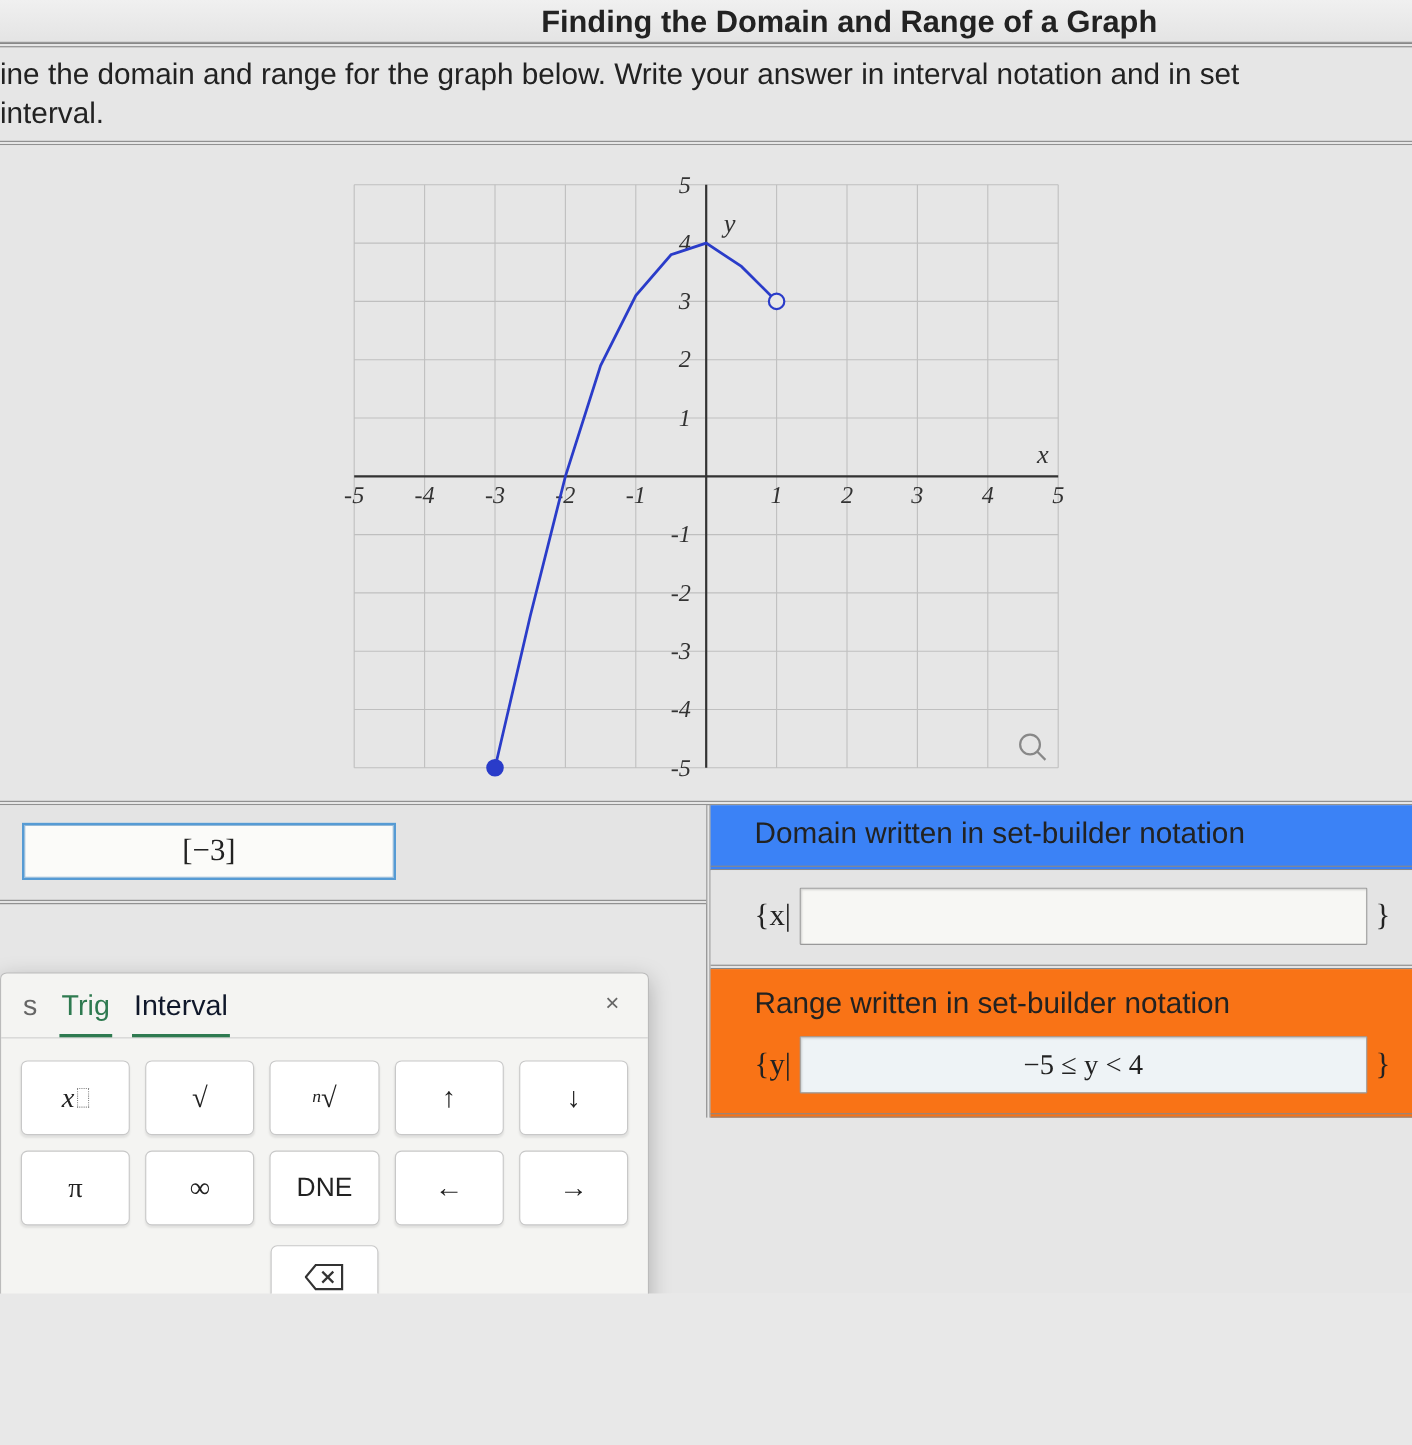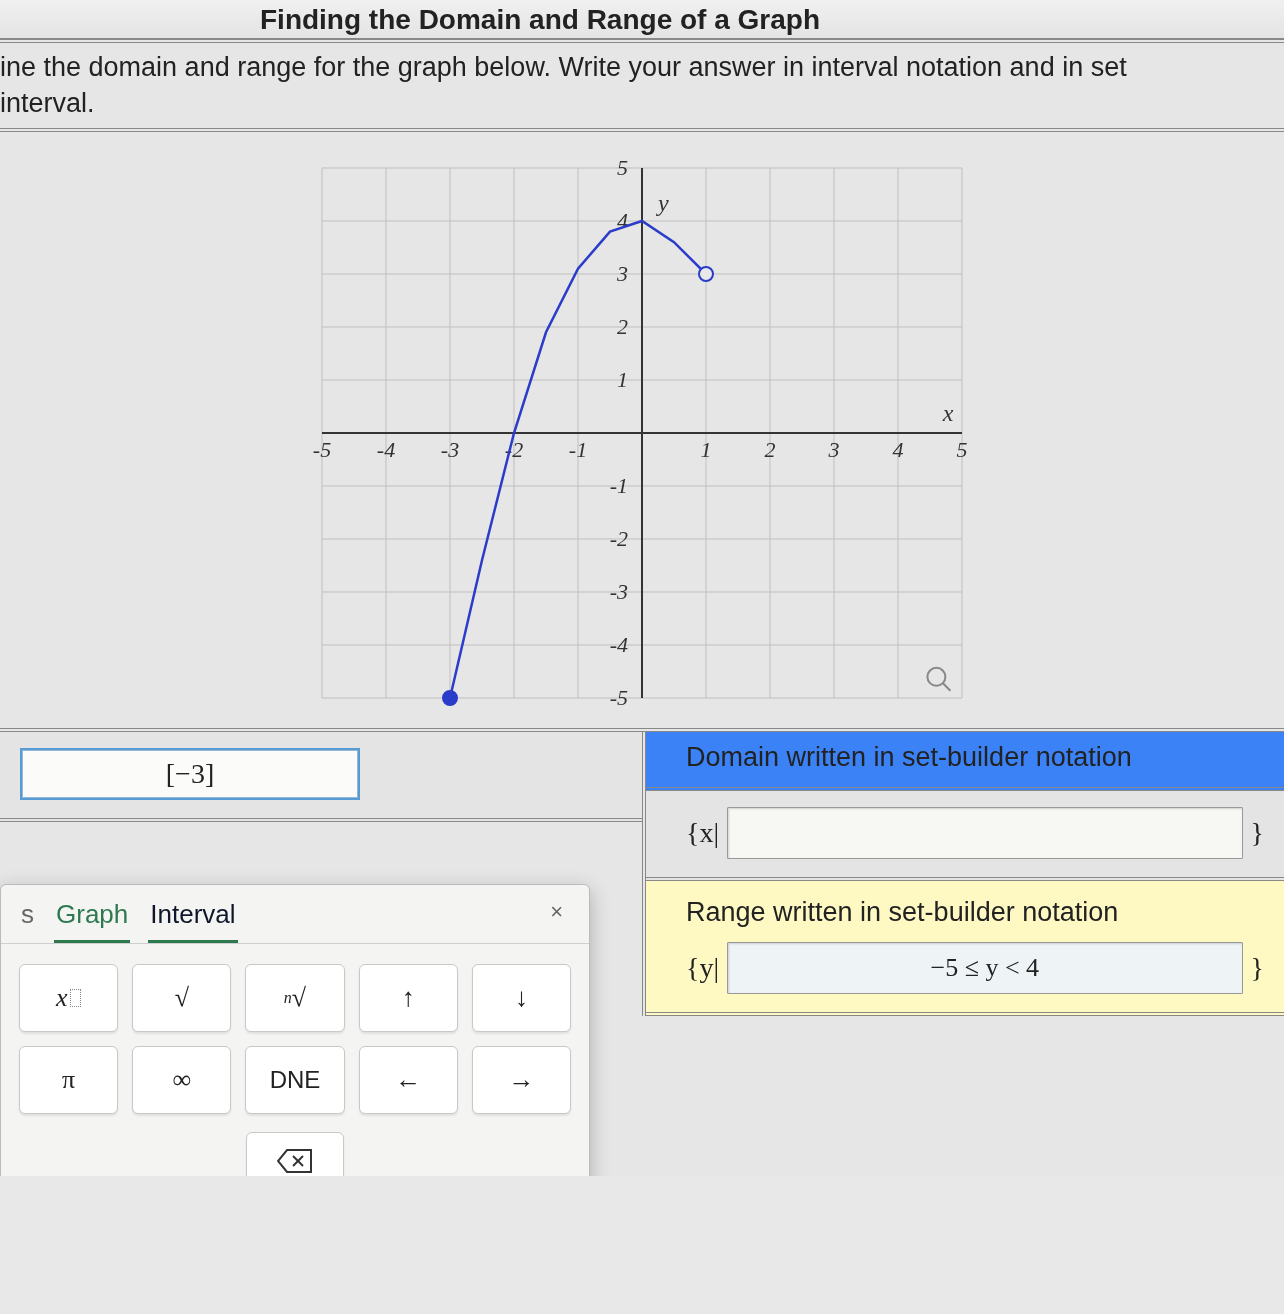--- a/index.html
+++ b/index.html
@@ -5,20 +5,21 @@
   * { box-sizing: border-box; }
   body {
     margin: 0;
     padding: 0;
     font-family: Arial, sans-serif;
     background: #e8e8e8;
     width: 1284px;
     color: #222;
   }
   .title {
+    text-align: center;
     font-size: 28px;
     font-weight: bold;
     padding: 4px 0 2px 260px;
     border-bottom: 1px solid #888;
     background: linear-gradient(#f0f0f0, #e4e4e4);
   }
   .instructions {
     font-size: 27px;
     padding: 6px 4px 6px 0;
     border-top: 4px double #888;
@@ -182,21 +183,21 @@
     border: 1px solid #c8c8c8;
     border-radius: 6px;
     box-shadow: 0 2px 2px rgba(0,0,0,.08);
     display: flex;
     align-items: center;
     justify-content: center;
     cursor: pointer;
   }
   .right-lower {
     padding: 16px 20px 18px 40px;
-    background: #fef9c3;
+    background: #f97316;
     border-bottom: 4px double #888;
   }
   .right-lower .hdr {
     font-size: 27px;
     margin-bottom: 14px;
   }
   .right-lower .row {
     display: flex;
     align-items: center;
     gap: 8px;
@@ -273,21 +274,21 @@
 
 <div class="answers">
   <div class="col-left">
     <div class="cell-body">
       <span class="input-box">[−3]</span>
     </div>
 
     <div class="keypad">
       <div class="keypad-tabs">
         <div class="keypad-tab">s</div>
-        <div class="keypad-tab active">Graph</div>
+        <div class="keypad-tab active">Trig</div>
         <div class="keypad-tab inactive2">Interval</div>
         <div class="keypad-close">×</div>
       </div>
       <div class="keypad-grid">
         <div class="key">
             <span style="font-style:italic">x</span>
             <span style="font-size:14px;border:1px dotted #888;padding:0 3px;margin-left:2px">&nbsp;</span>
           </div>
         <div class="key">√</div>
         <div class="key">

